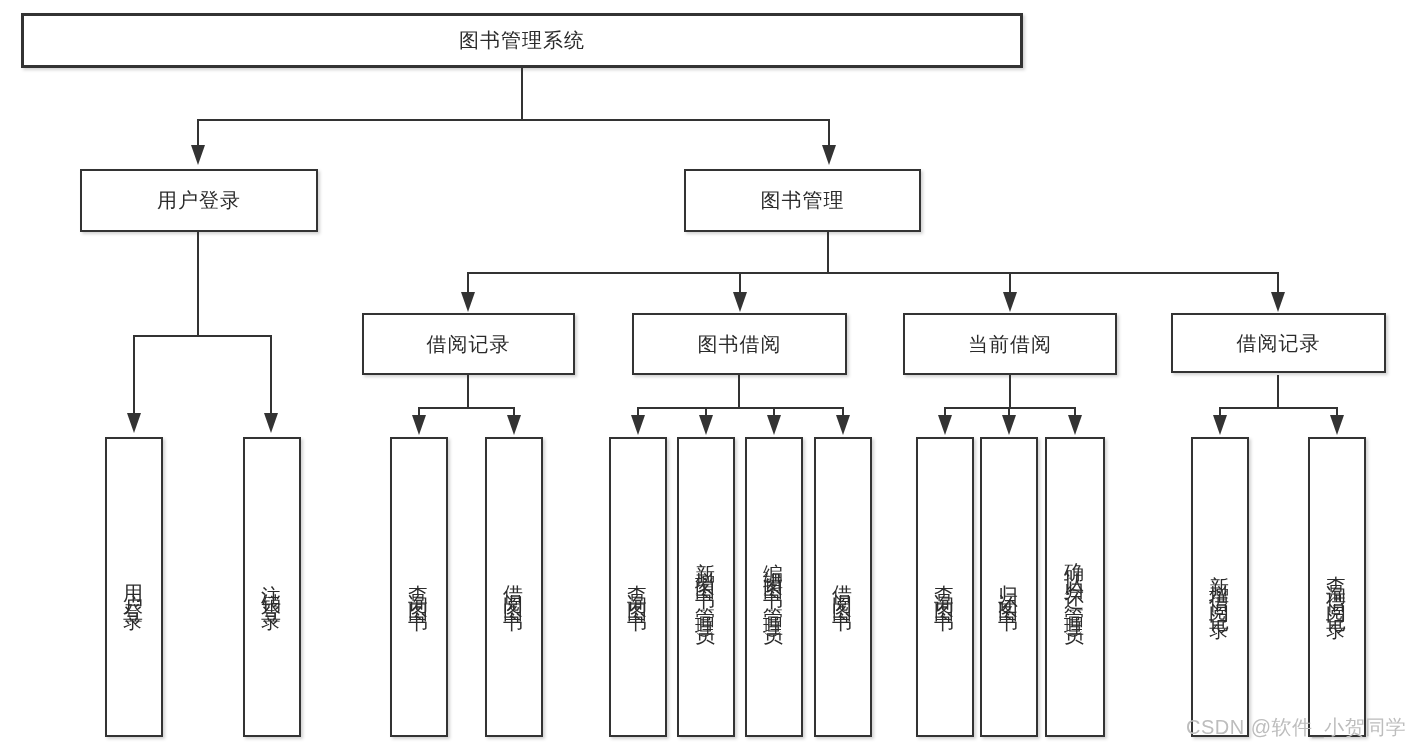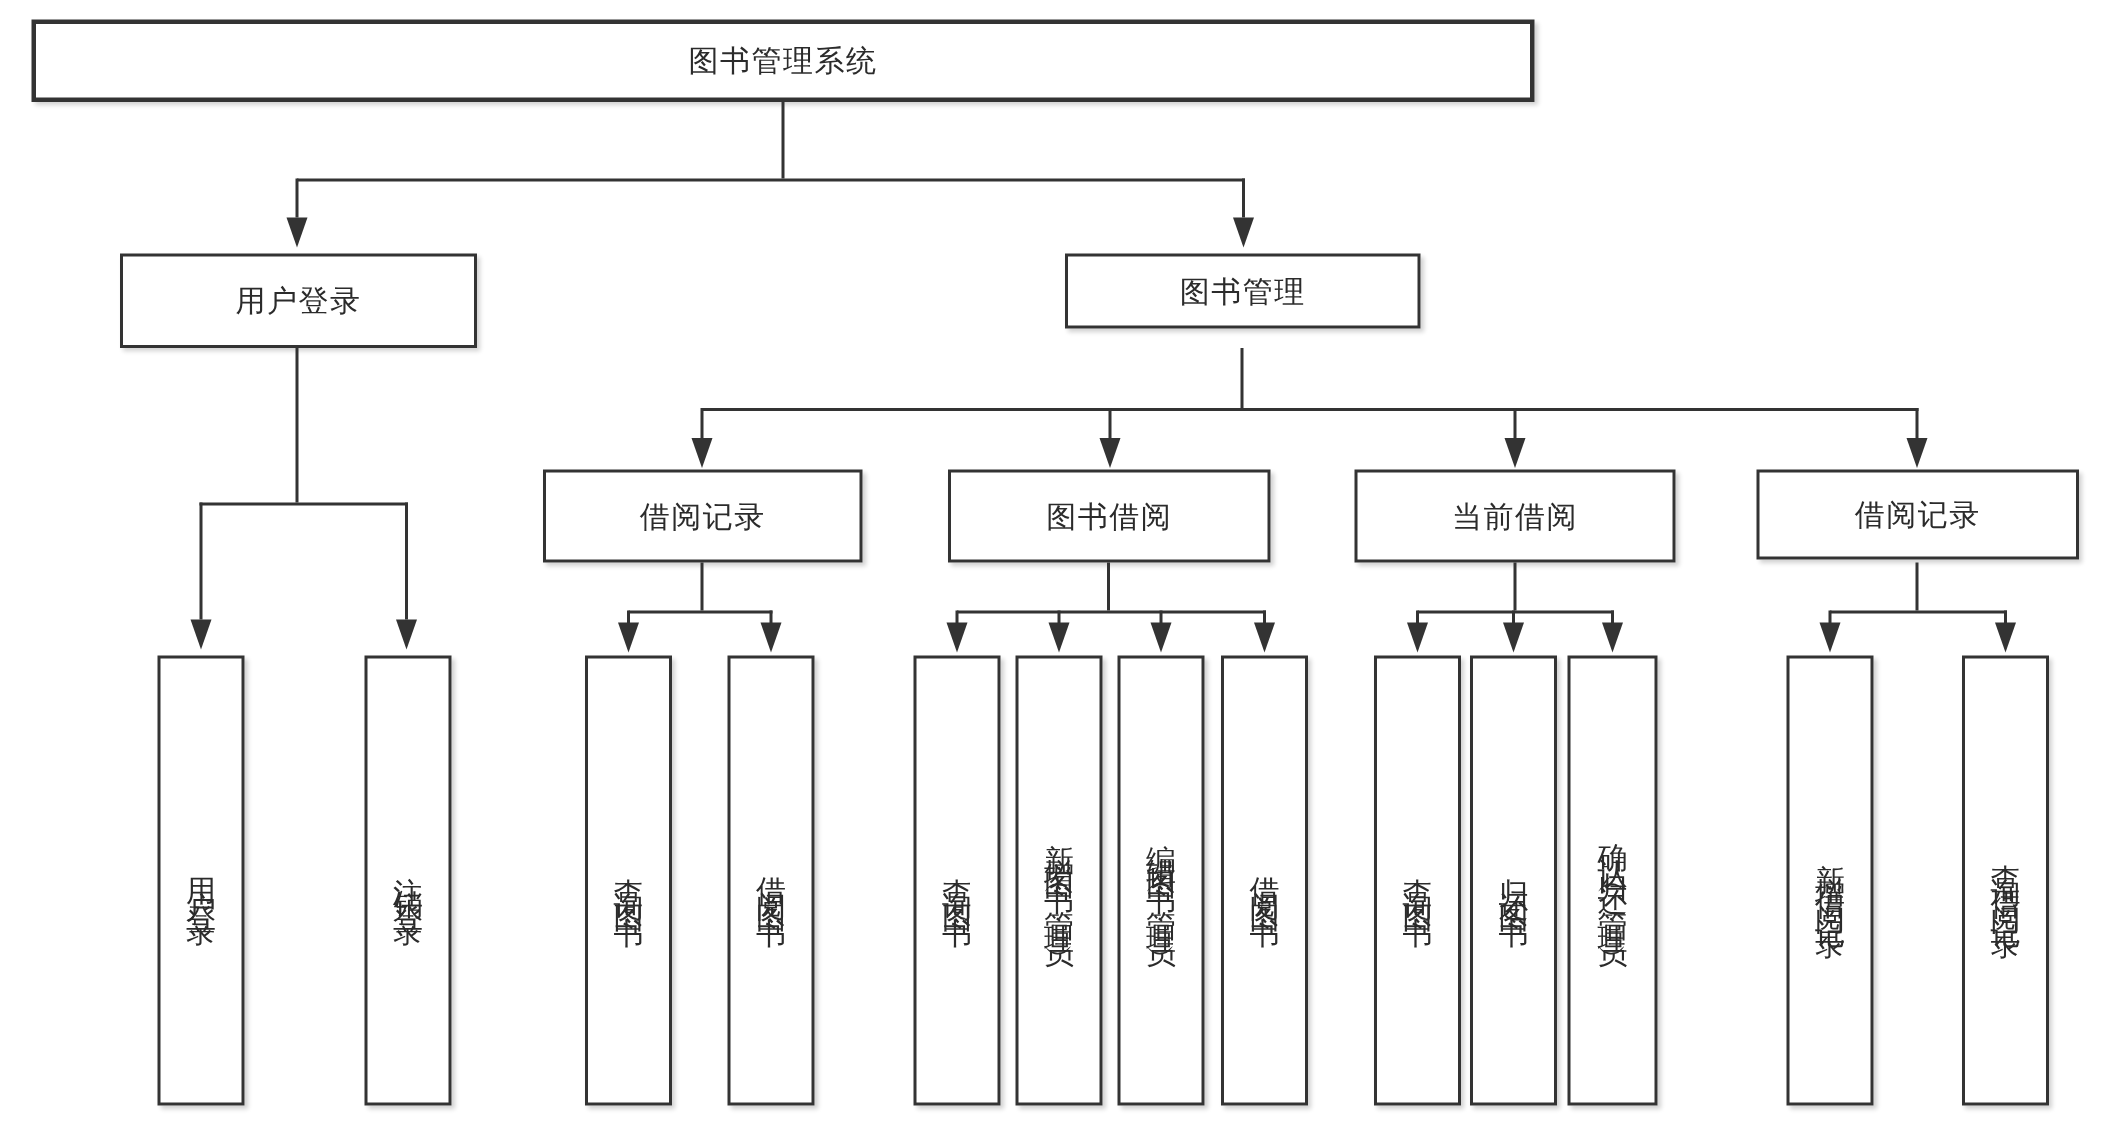--- a/index.html
+++ b/index.html
@@ -43,21 +43,21 @@
   <div class="hbox root" style="left:21px;top:13px;width:1002px;height:55px">图书管理系统</div>
 
   <div class="line v" style="left:521px;top:68px;height:51px"></div>
   <div class="line h" style="left:198px;top:119px;width:632px"></div>
   <div class="line v" style="left:197px;top:119px;height:26px"></div>
   <div class="tri" style="left:191px;top:145px"></div>
   <div class="line v" style="left:828px;top:119px;height:26px"></div>
   <div class="tri" style="left:822px;top:145px"></div>
 
   <div class="hbox" style="left:80px;top:169px;width:238px;height:63px">用户登录</div>
-  <div class="hbox" style="left:710px;top:169px;width:237px;height:50px">图书管理</div>
+  <div class="hbox" style="left:684px;top:169px;width:237px;height:63px">图书管理</div>
 
   <div class="line v" style="left:197px;top:232px;height:103px"></div>
   <div class="line h" style="left:133px;top:335px;width:139px"></div>
   <div class="line v" style="left:133px;top:335px;height:78px"></div>
   <div class="tri" style="left:127px;top:413px"></div>
   <div class="line v" style="left:270px;top:335px;height:78px"></div>
   <div class="tri" style="left:264px;top:413px"></div>
 
   <div class="line v" style="left:827px;top:232px;height:40px"></div>
   <div class="line h" style="left:468px;top:272px;width:811px"></div>
@@ -120,14 +120,15 @@
   <div class="vbox" style="left:745px">编辑图书（管理员）</div>
   <div class="vbox" style="left:814px">借阅图书</div>
 
   <div class="vbox" style="left:916px">查询图书</div>
   <div class="vbox" style="left:980px">归还图书</div>
   <div class="vbox" style="left:1045px;width:60px">确认归还（管理员）</div>
 
   <div class="vbox" style="left:1191px">新增借阅记录</div>
   <div class="vbox" style="left:1308px">查询借阅记录</div>
 
+  <div class="watermark">CSDN @软件_小贺同学</div>
 
 </div>
 
 </body></html>

